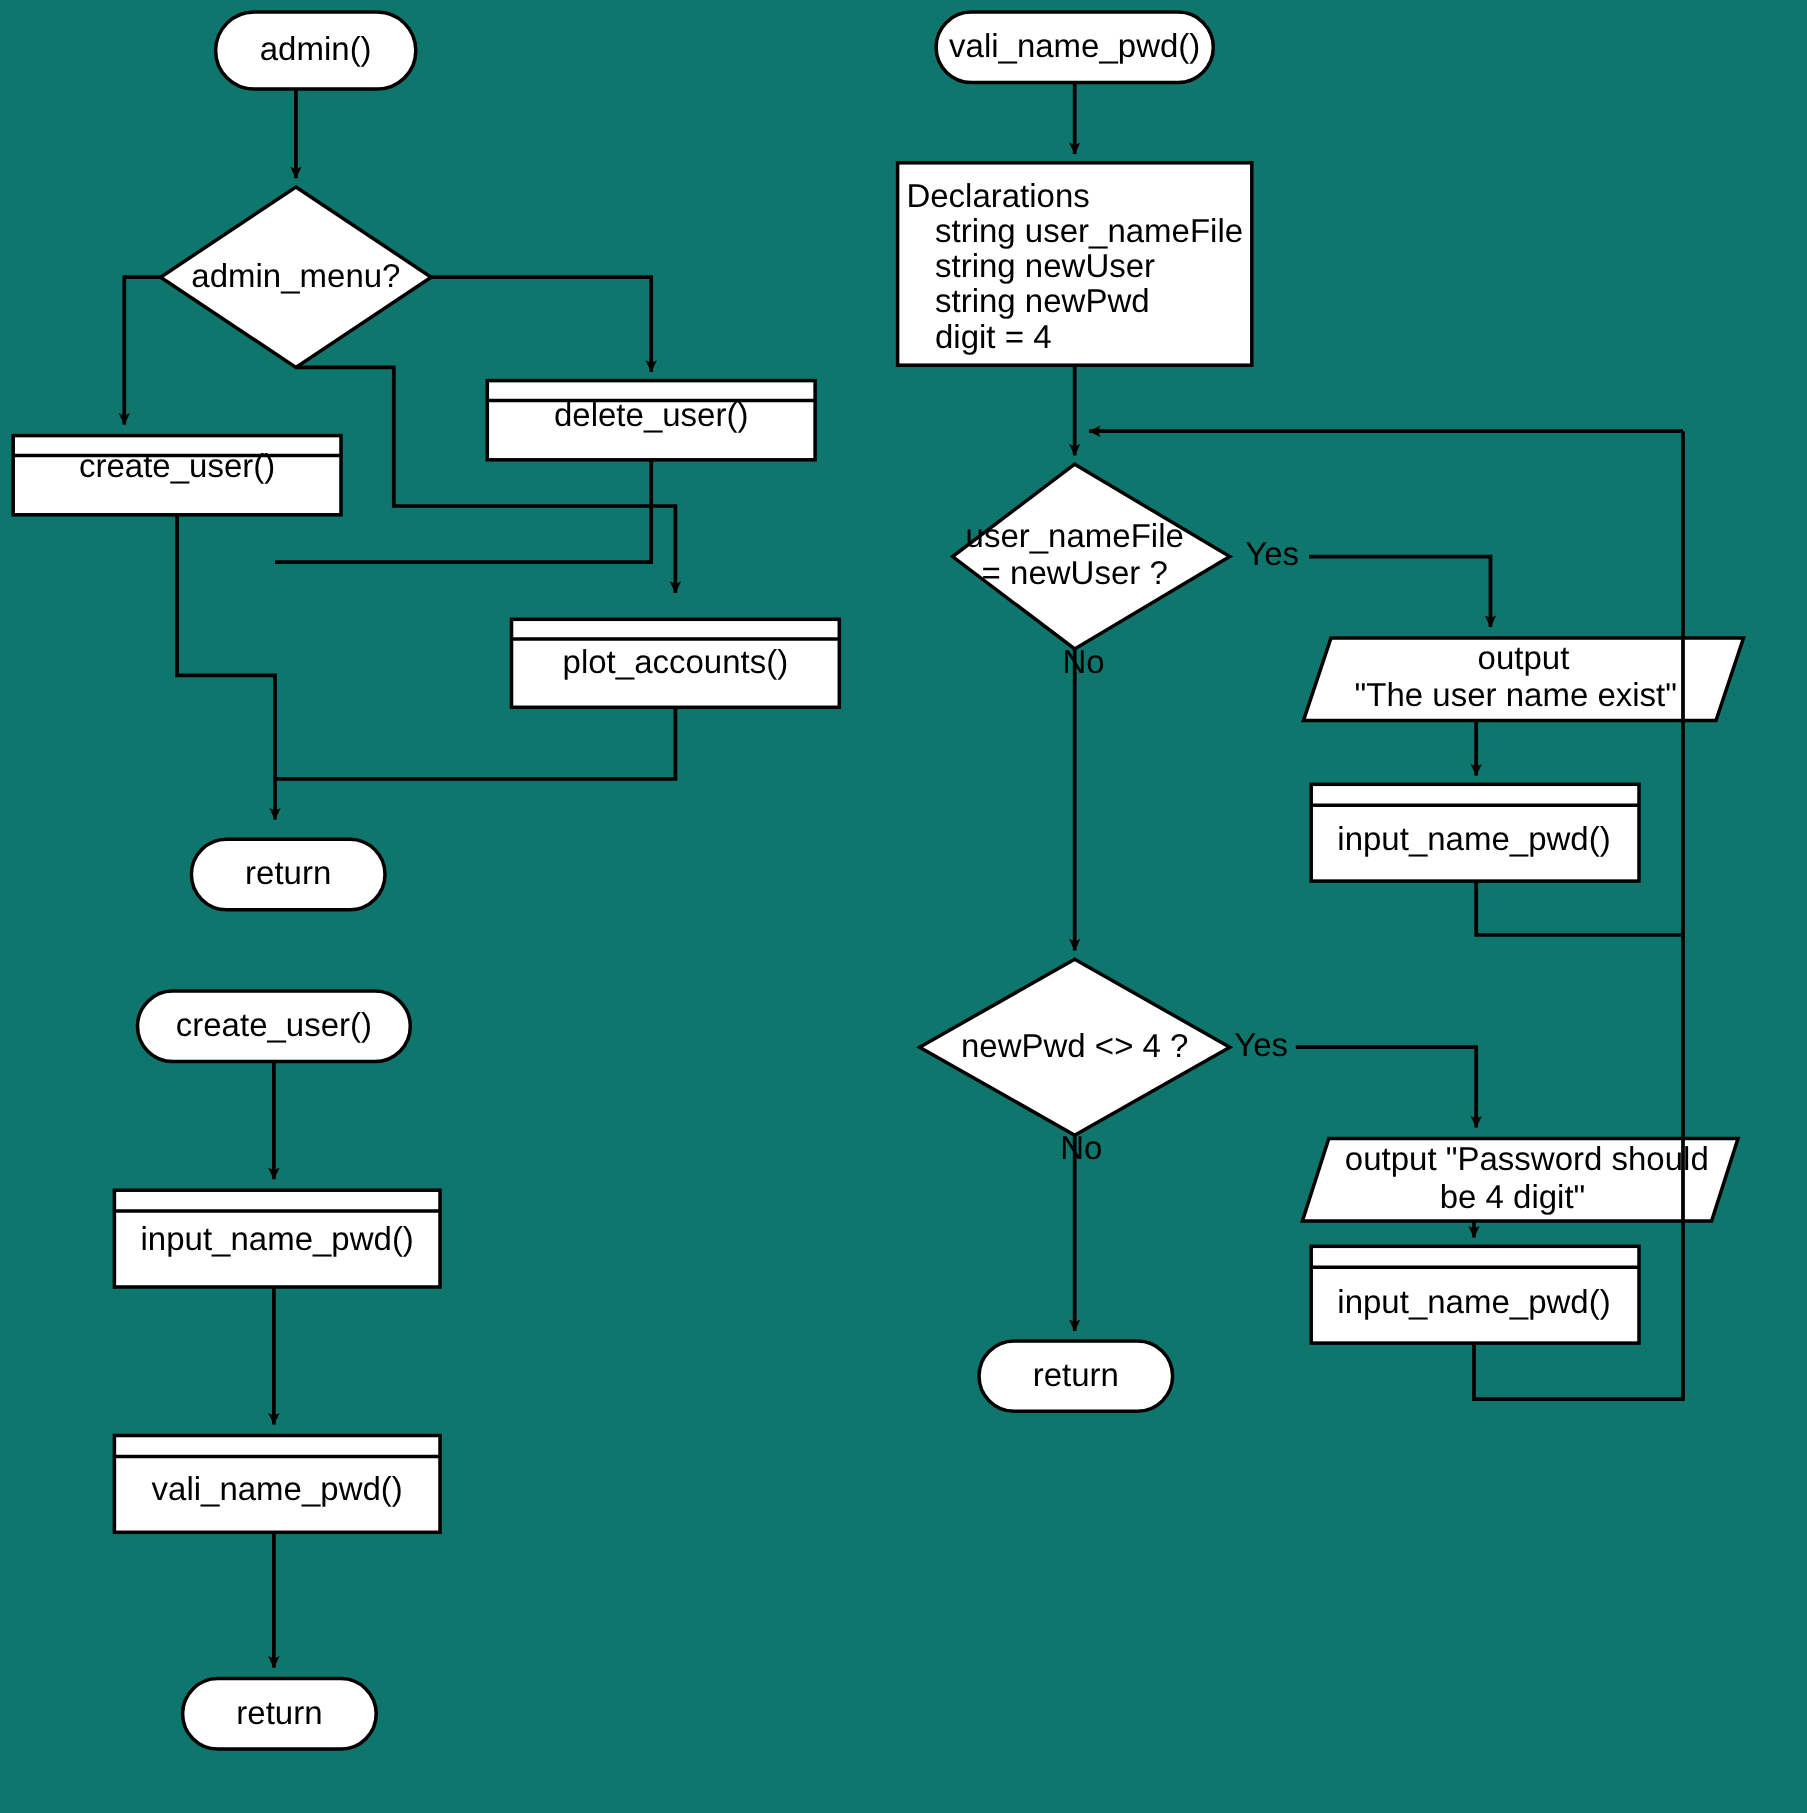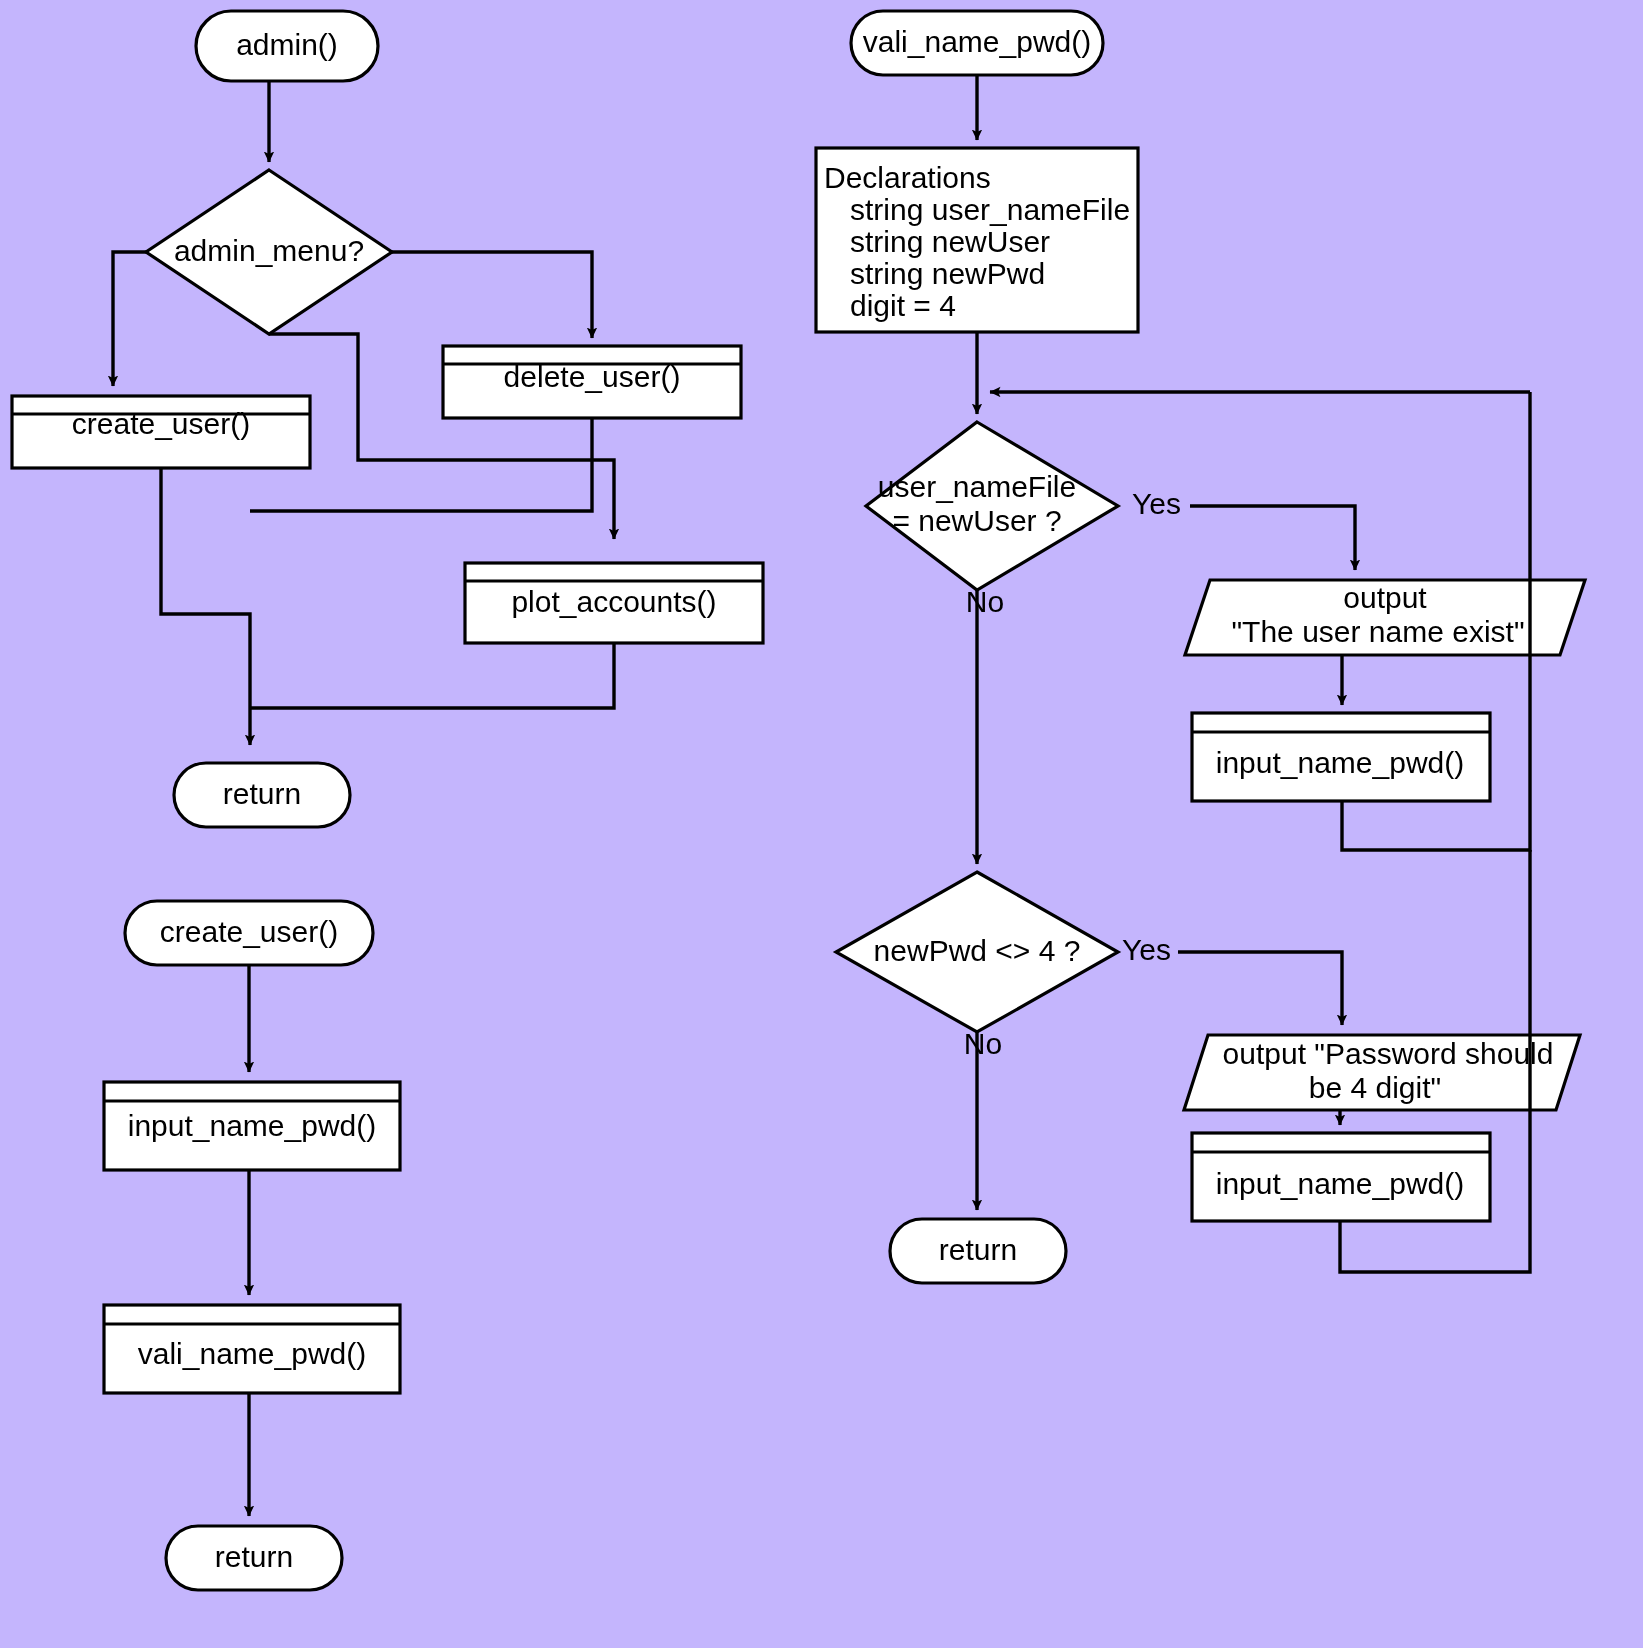--- a/index.html
+++ b/index.html
@@ -4,21 +4,21 @@
 <style>
   html, body {
     margin: 0;
     padding: 0;
     background: #ffffff;
   }
   #flowchart-root {
     position: relative;
     width: 1643px;
     height: 1648px;
-    background: #c4b5fd;
+    background: #0f766e;
     font-family: "Liberation Sans", sans-serif;
   }
   svg.flow {
     display: block;
     width: 1643px;
     height: 1648px;
   }
   .shape {
     fill: #ffffff;
     stroke: #000000;

